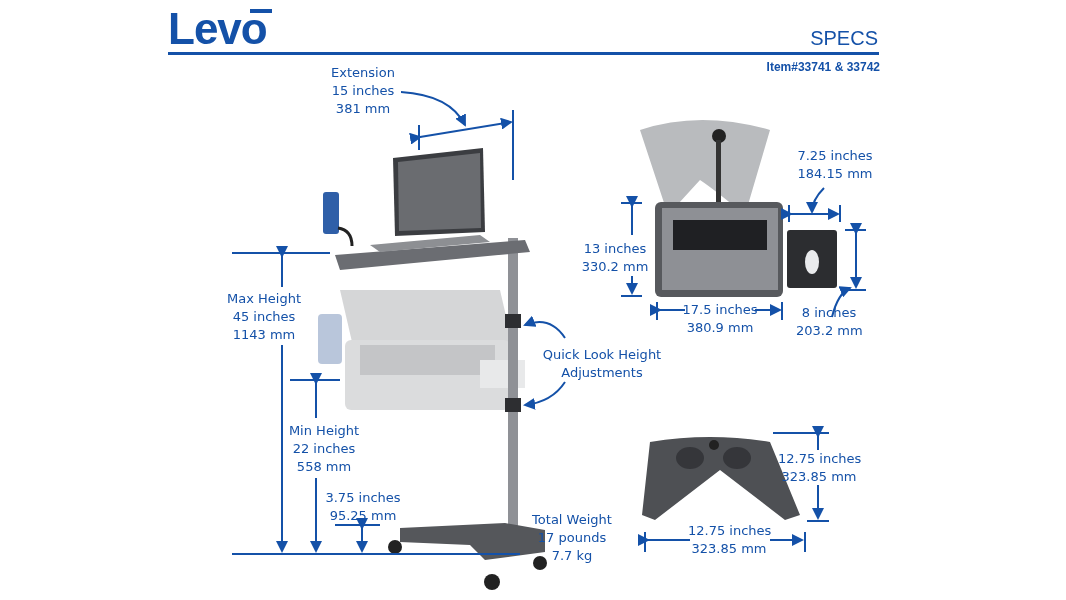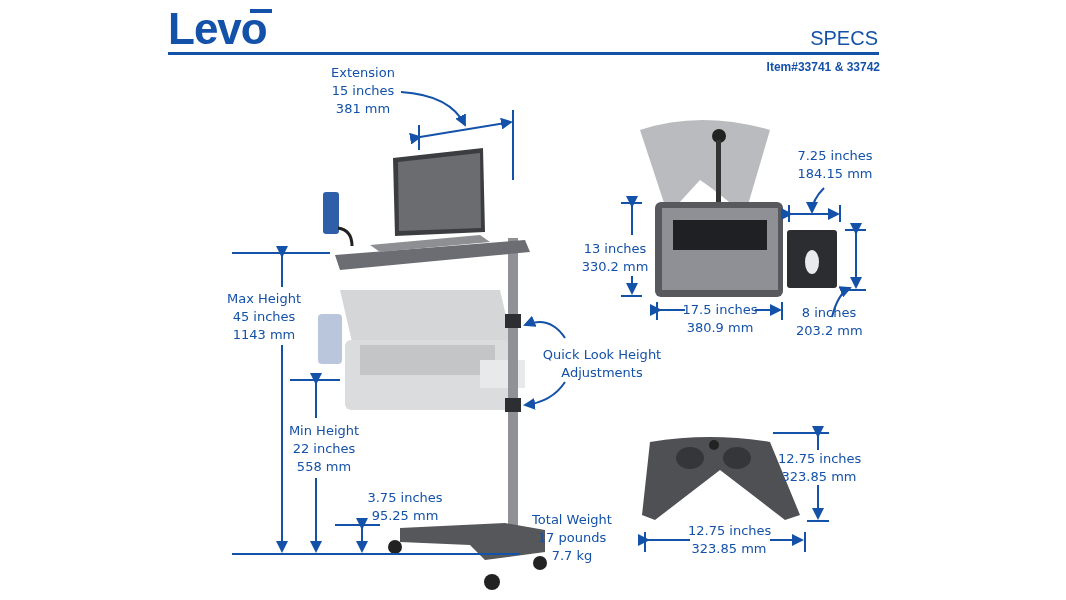--- a/index.html
+++ b/index.html
@@ -122,21 +122,21 @@
 <div class="abs lbl" style="left:220px;top:290px;width:88px;">
   <div>Max Height</div>
   <div>45 inches</div>
   <div>1143 mm</div>
 </div>
 <div class="abs lbl" style="left:280px;top:422px;width:88px;">
   <div>Min Height</div>
   <div>22 inches</div>
   <div>558 mm</div>
 </div>
-<div class="abs lbl" style="left:322px;top:489px;width:82px;margin-left:42px;">
+<div class="abs lbl" style="left:322px;top:489px;width:82px;">
   <div>3.75 inches</div>
   <div>95.25 mm</div>
 </div>
 <div class="abs lbl" style="left:540px;top:346px;width:124px;">
   <div>Quick Look Height</div>
   <div>Adjustments</div>
 </div>
 <div class="abs lbl" style="left:527px;top:511px;width:90px;">
   <div>Total Weight</div>
   <div>17 pounds</div>

